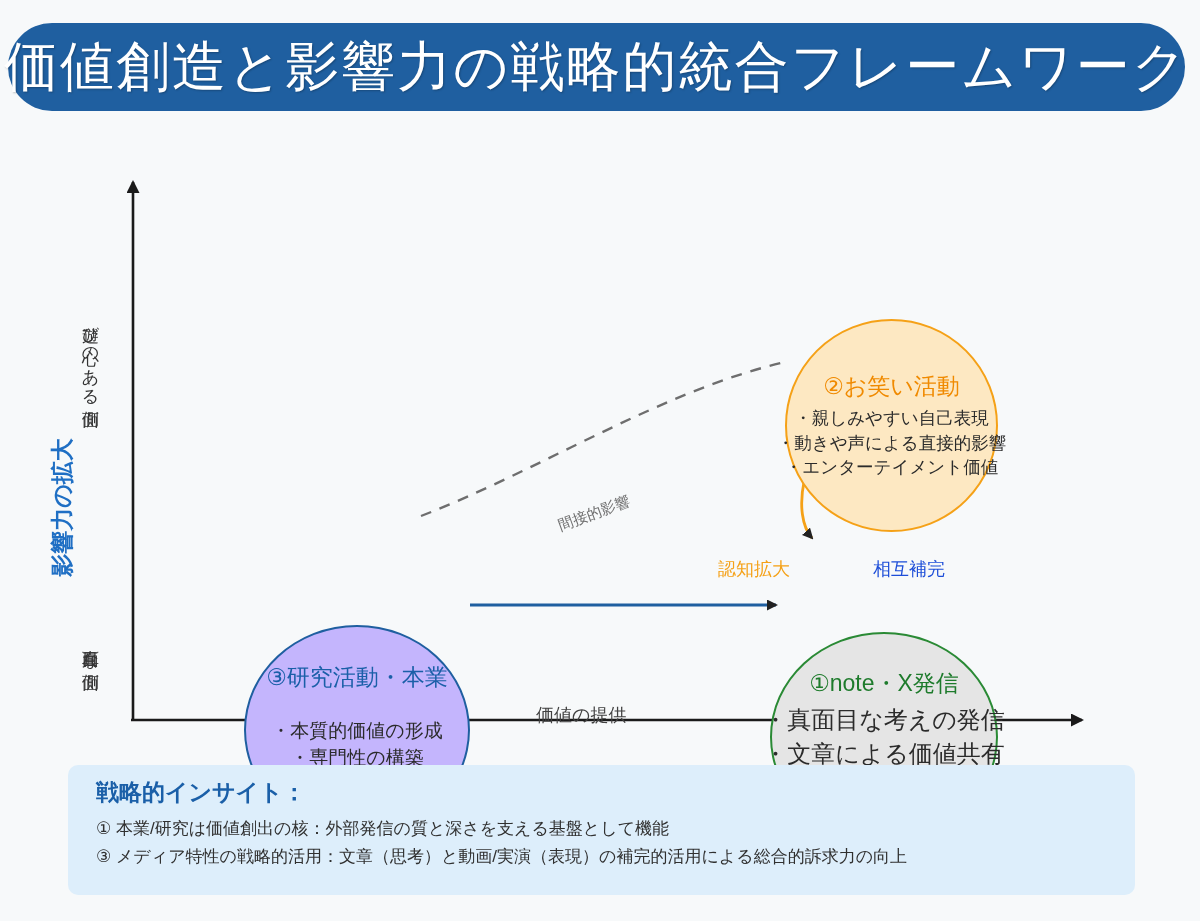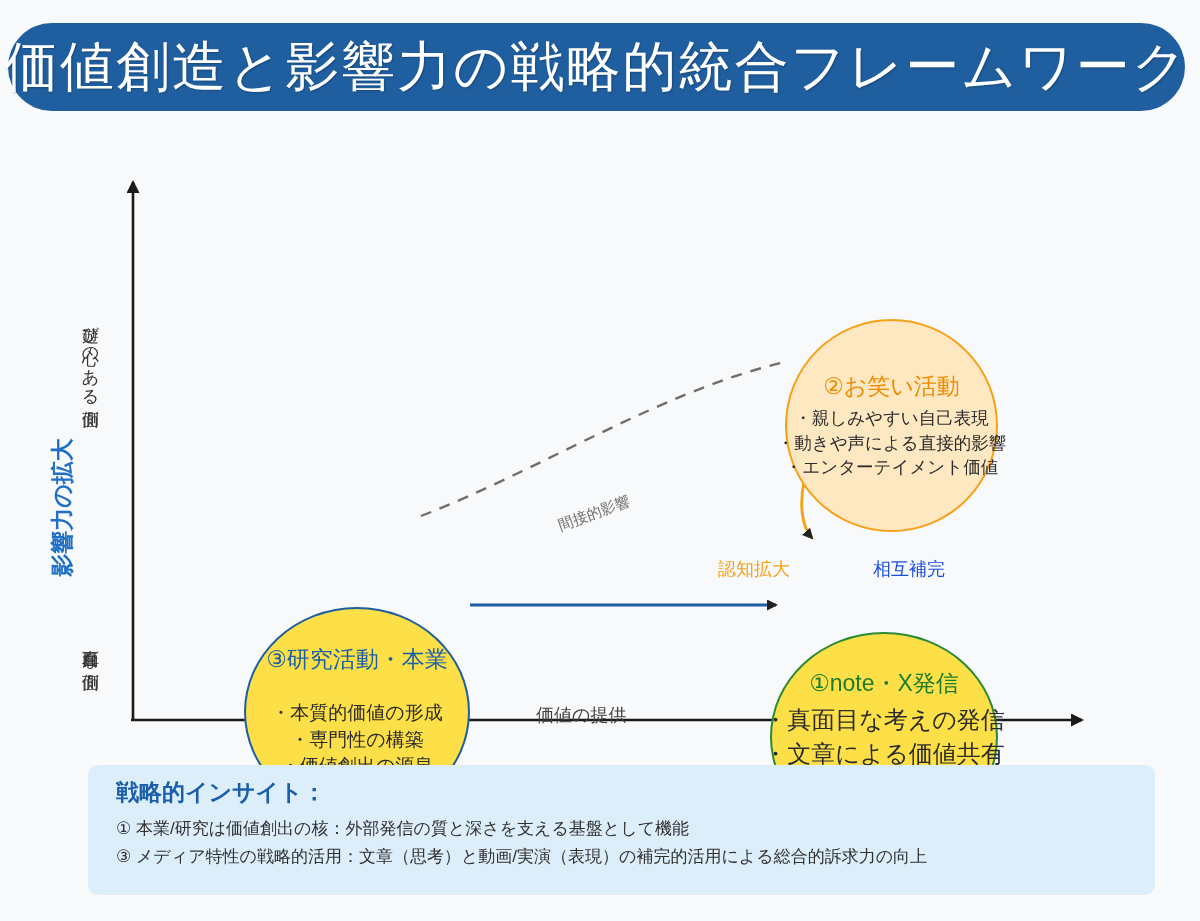--- a/index.html
+++ b/index.html
@@ -103,39 +103,39 @@
     font-weight: normal;
     white-space: nowrap;
     margin-bottom: 4px;
   }
   .bubble-items { line-height: 1.42; }
   .bubble-item { white-space: nowrap; color: #2b2b2b; }
 
   #bubble-note {
     left: 770px; top: 512px;
     width: 228px; height: 210px;
-    background: #fde047;
+    background: #e5e5e5;
     border: 2.5px solid #2a8a35;
   }
   #bubble-note .bubble-title { color: #1e7b2c; font-size: 23px; }
   #bubble-note .bubble-item { font-size: 24px; }
 
   #bubble-owarai {
     left: 785px; top: 199px;
     width: 213px; height: 213px;
     background: #fde8c2;
     border: 2.5px solid #f5a117;
   }
   #bubble-owarai .bubble-title { color: #f08a00; font-size: 23px; }
   #bubble-owarai .bubble-item { font-size: 17.5px; }
 
   #bubble-kenkyu {
-    left: 244px; top: 487px;
+    left: 244px; top: 505px;
     width: 226px; height: 210px;
-    background: #fde047;
+    background: #c4b5fd;
     border: 2.5px solid #1f5fa0;
     gap: 21px;
   }
   #bubble-kenkyu .bubble-title { color: #1a5fa8; font-size: 23px; }
   #bubble-kenkyu .bubble-item { font-size: 19px; }
 
   
   .edge-label {
     position: absolute;
     white-space: nowrap;
@@ -152,21 +152,20 @@
   }
 
   
   #insight-panel {
     position: absolute;
     left: 68px; top: 765px;
     width: 1067px; height: 130px;
     background: #ddeefb;
     border-radius: 10px;
     padding: 12px 24px 10px 28px;
-    margin-left: 20px;
   }
   #insight-heading {
     color: #1a5fa8;
     font-size: 23px;
     font-weight: bold;
     margin-bottom: 7px;
     white-space: nowrap;
   }
   .insight-line {
     color: #303030;

